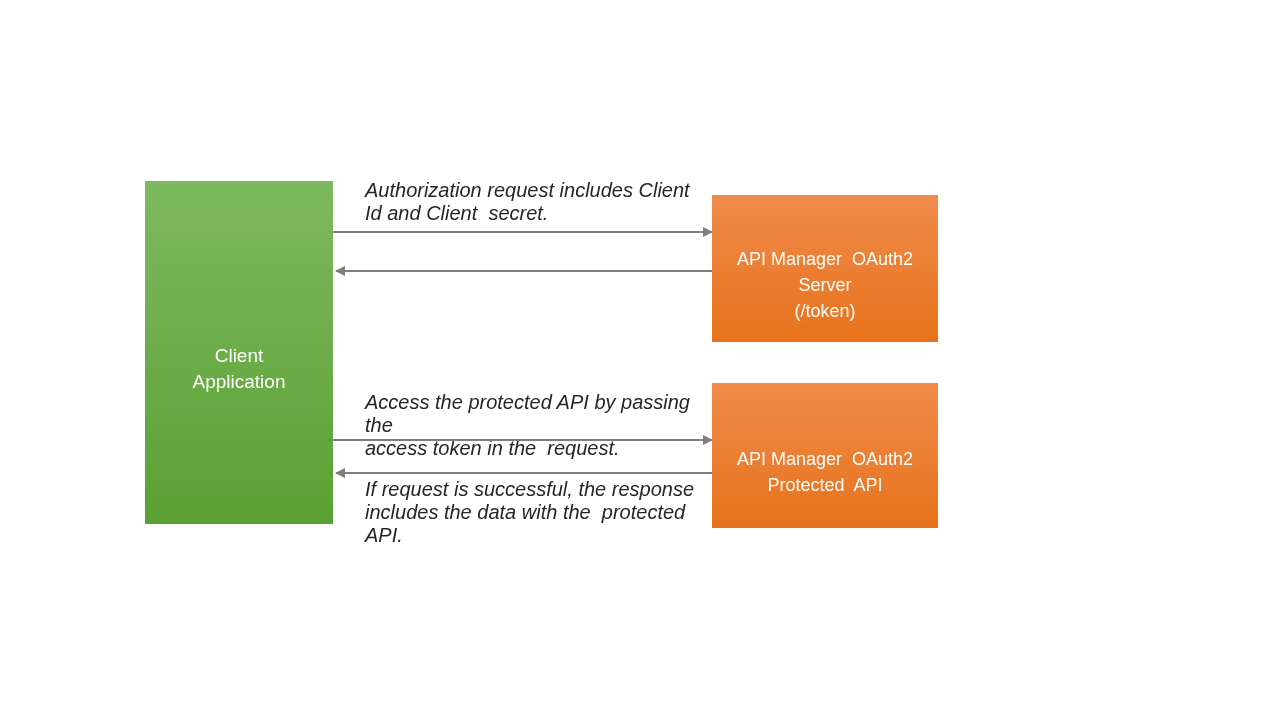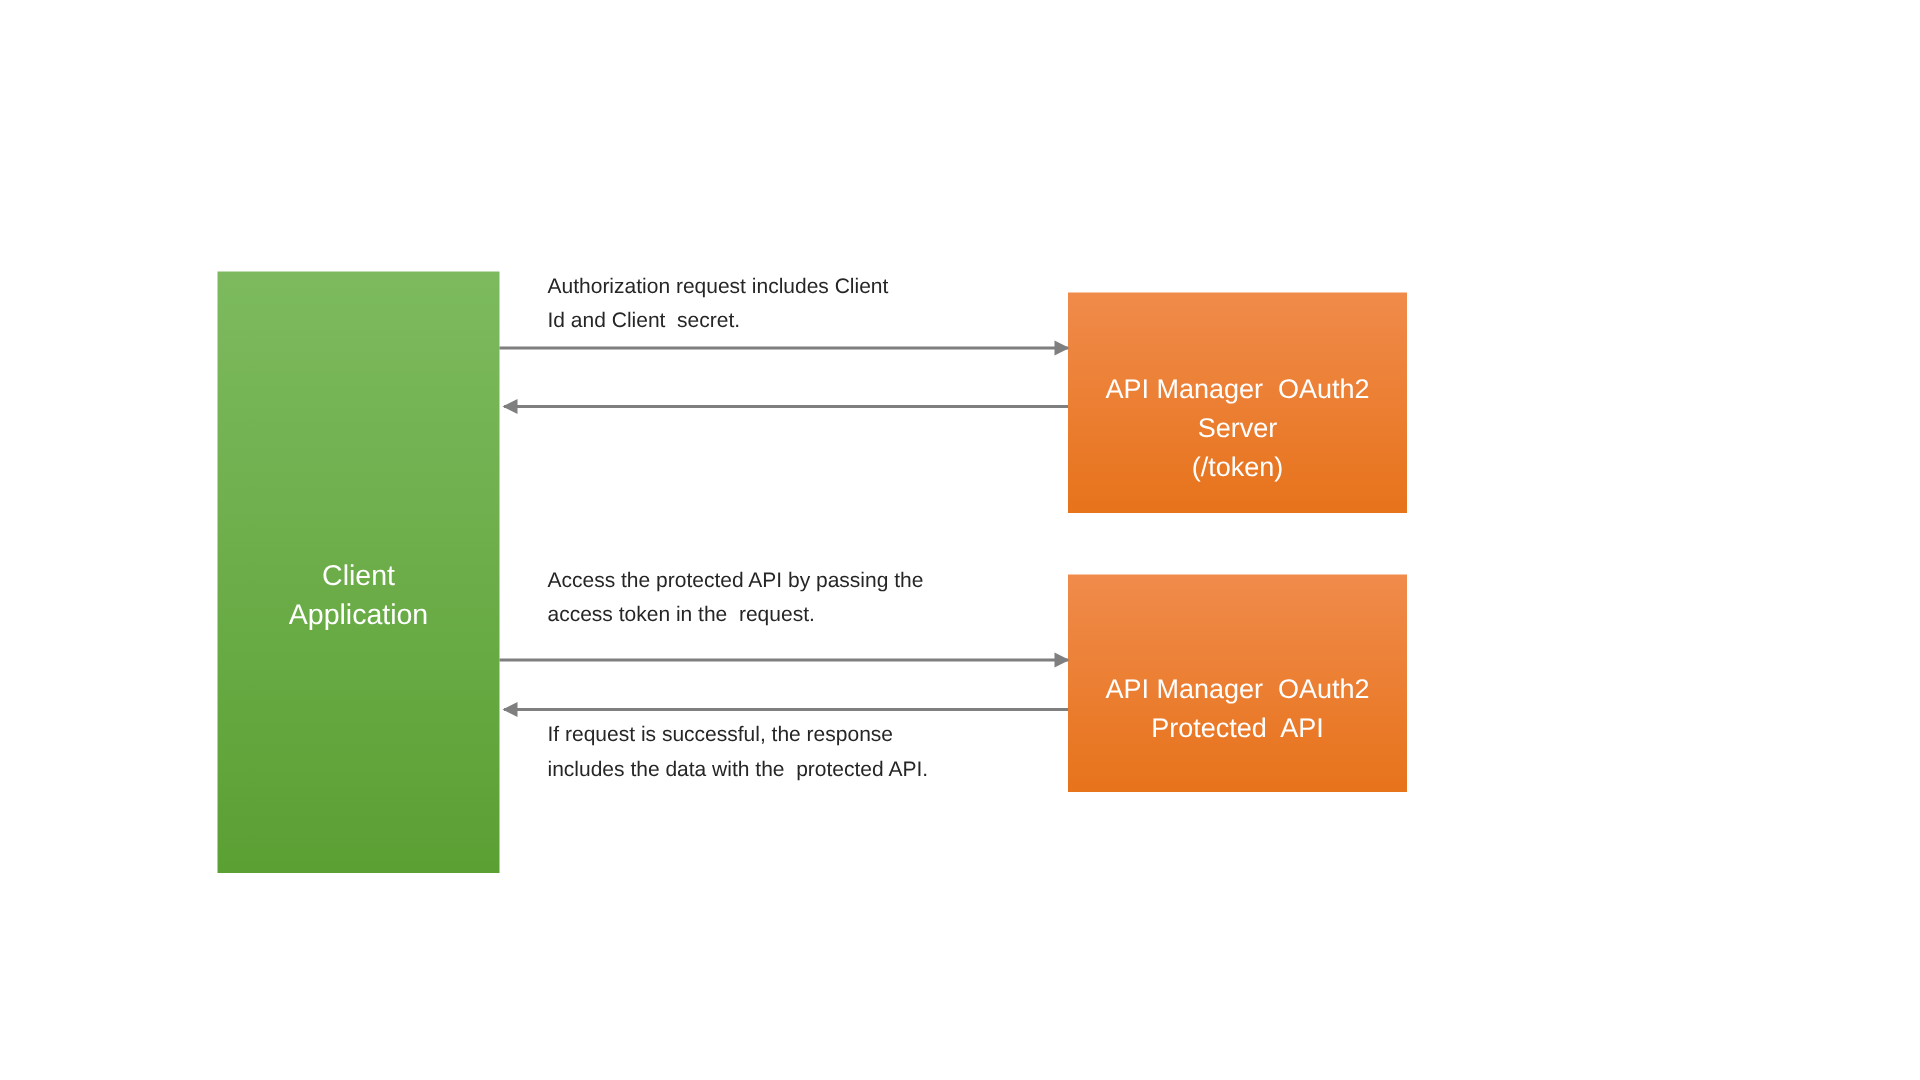--- a/index.html
+++ b/index.html
@@ -26,45 +26,46 @@
     align-items:center;
     justify-content:center;
     text-align:center;
     color:var(--node-text);
   }
   .node-label{
     white-space:pre-wrap;
     margin-top:32px;
   }
   .node-client{
-    left:145px; top:181px; width:188px; height:401px;
+    left:145px; top:181px; width:188px; height:343px;
     background:linear-gradient(to bottom, var(--green-top), var(--green-bottom));
     font-size:19px; line-height:26px;
   }
   .node-server{
     left:712px; top:195px; width:226px; height:147px;
     background:linear-gradient(to bottom, var(--orange-top), var(--orange-bottom));
     font-size:18px; line-height:26px;
   }
   .node-api{
     left:712px; top:383px; width:226px; height:145px;
     background:linear-gradient(to bottom, var(--orange-top), var(--orange-bottom));
     font-size:18px; line-height:26px;
   }
   .msg{
     position:absolute;
     width:330px;
     color:var(--label-text);
-    font-size:14px;
+    font-size:20px;
     line-height:23px;
     white-space:pre-wrap;
+    font-style:italic;
   }
   .msg-1{left:365px; top:179px;}
   .msg-2{left:365px; top:277px;}
-  .msg-3{left:365px; top:375px;}
+  .msg-3{left:365px; top:391px;}
   .msg-4{left:365px; top:478px;}
   .arrow{
     position:absolute;
     height:2px;
     background:var(--arrow);
   }
   .arrow-1{left:333px; top:231px; width:379px;}
   .arrow-2{left:336px; top:270px; width:376px;}
   .arrow-3{left:333px; top:439px; width:379px;}
   .arrow-4{left:336px; top:472px; width:376px;}

